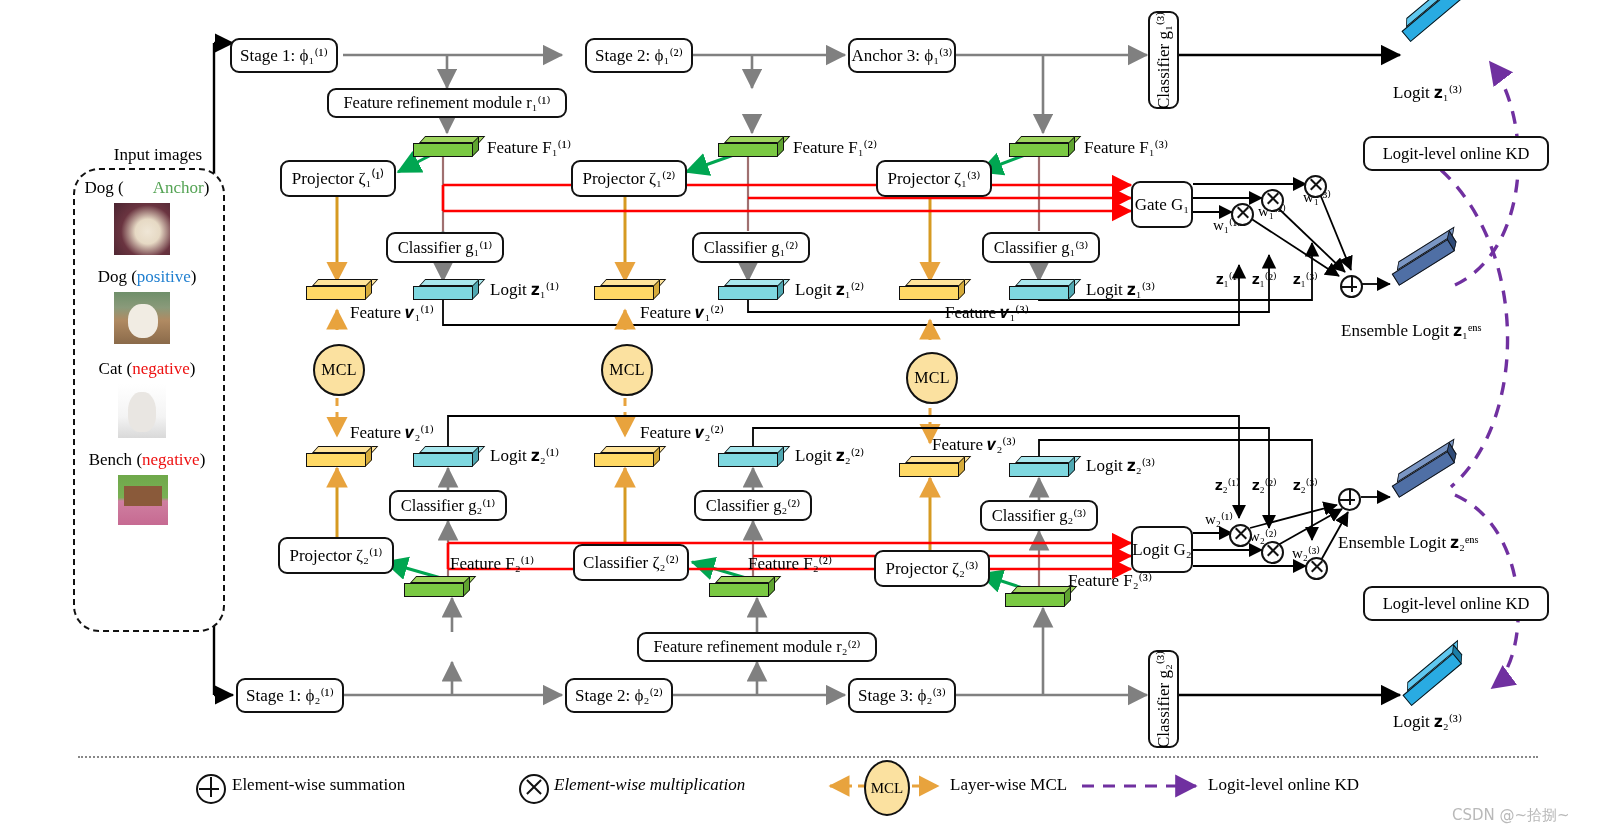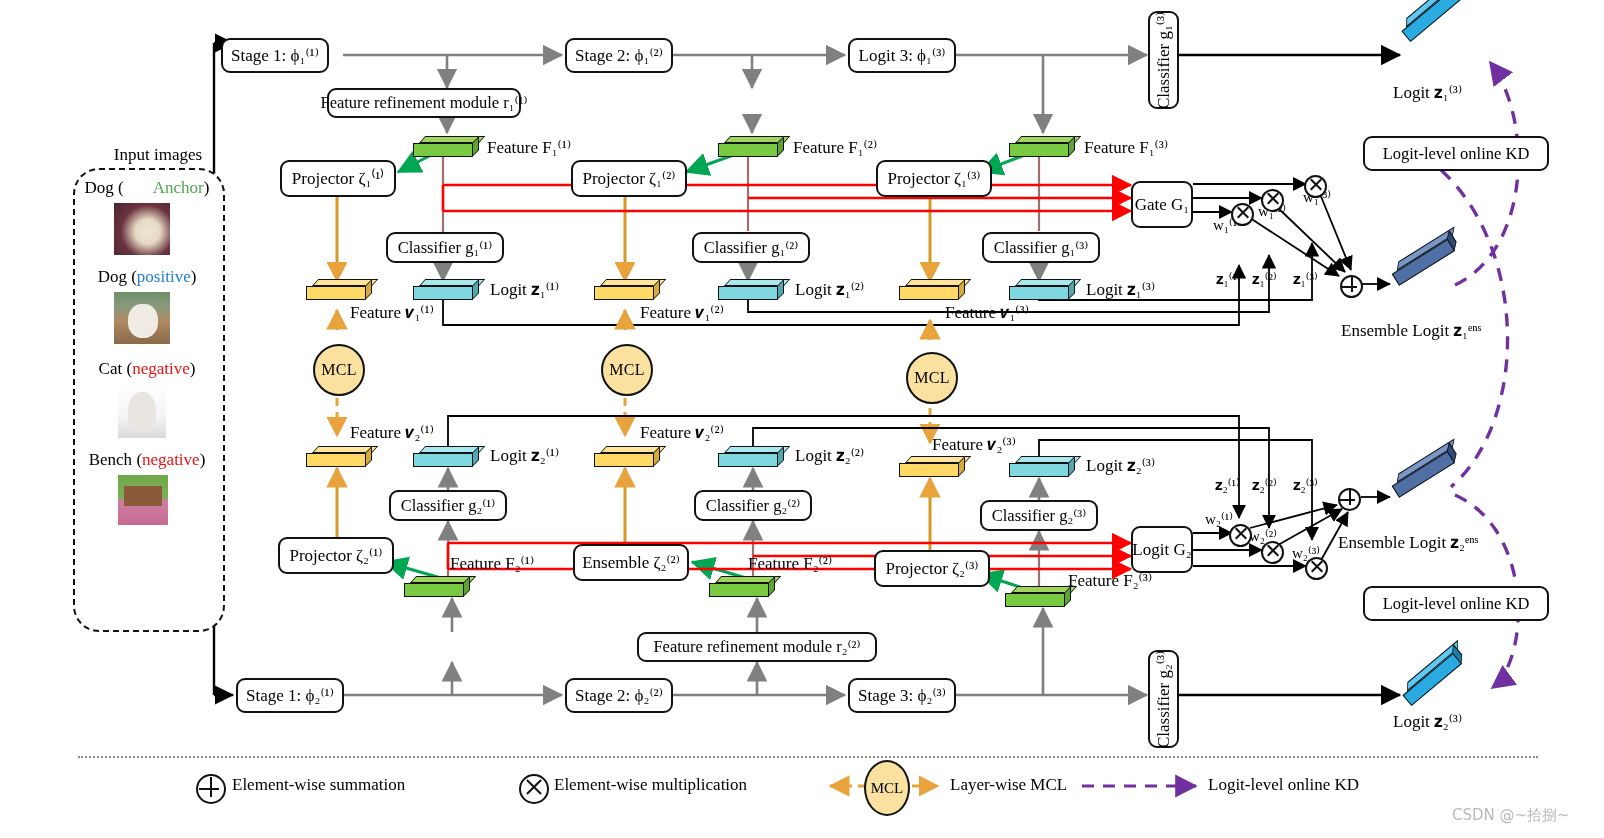--- a/index.html
+++ b/index.html
@@ -226,25 +226,25 @@
        linear-gradient(180deg,#ffffff 0%,#f4f4f4 60%,#d9d9d9 100%);"></div>
   <div class="thumb" style="left:128px;top:392px;width:28px;height:40px;border-radius:46% 46% 40% 40%;background:#e9e6e2;"></div>
 
   <div class="ipt-cap" style="left:73px;top:450px;width:148px;">
     <span>Bench </span><span>(</span><span class="negative">negative</span><span>)</span>
   </div>
   <div class="thumb" style="left:118px;top:475px;width:50px;height:50px;background:
        linear-gradient(180deg,#6fa84a 0%,#79b054 45%,#cf7fa0 52%,#c66a92 100%);"></div>
   <div class="thumb" style="left:124px;top:486px;width:38px;height:20px;background:#8a5a3a;"></div>
 
-  <div class="rbox node" style="left:221px;top:38px;width:108px;height:35px;">Stage 1: ϕ₁⁽¹⁾</div>
-  <div class="rbox node" style="left:565px;top:38px;width:108px;height:35px;">Stage 2: ϕ₁⁽²⁾</div>
-  <div class="rbox node" style="left:848px;top:38px;width:108px;height:35px;">Logit 3: ϕ₁⁽³⁾</div>
-
-  <div class="rbox node small" style="left:327px;top:88px;width:194px;height:30px;">Feature refinement module r₁⁽¹⁾</div>
+  <div class="rbox node" style="left:230px;top:38px;width:108px;height:35px;">Stage 1: ϕ₁⁽¹⁾</div>
+  <div class="rbox node" style="left:585px;top:38px;width:108px;height:35px;">Stage 2: ϕ₁⁽²⁾</div>
+  <div class="rbox node" style="left:848px;top:38px;width:108px;height:35px;">Anchor 3: ϕ₁⁽³⁾</div>
+
+  <div class="rbox node small" style="left:327px;top:88px;width:240px;height:30px;">Feature refinement module r₁⁽¹⁾</div>
 
   <div class="slab" style="left:413px;top:136px;width:66px;height:22px;">
     <div class="top" style="background:#9fd55f;"></div>
       <div class="front" style="background:#7ac943;"></div>
       <div class="side" style="background:#5fa330;"></div>
     </div>
   <div class="lbl" style="left:487px;top:139px;">Feature F₁⁽¹⁾</div>
 
   <div class="slab" style="left:718px;top:136px;width:66px;height:22px;">
     <div class="top" style="background:#9fd55f;"></div>
@@ -381,21 +381,21 @@
       <div class="front" style="background:#7fd8e0;"></div>
       <div class="side" style="background:#4fa8b2;"></div>
     </div>
   <div class="lbl" style="left:1086px;top:457px;">Logit 𝐳₂⁽³⁾</div>
 
   <div class="rbox node small" style="left:389px;top:490px;width:118px;height:31px;">Classifier g₂⁽¹⁾</div>
   <div class="rbox node small" style="left:694px;top:490px;width:118px;height:31px;">Classifier g₂⁽²⁾</div>
   <div class="rbox node small" style="left:980px;top:500px;width:118px;height:31px;">Classifier g₂⁽³⁾</div>
 
   <div class="rbox node" style="left:278px;top:537px;width:116px;height:37px;">Projector ζ₂⁽¹⁾</div>
-  <div class="rbox node" style="left:573px;top:544px;width:116px;height:37px;">Ensemble ζ₂⁽²⁾</div>
+  <div class="rbox node" style="left:573px;top:544px;width:116px;height:37px;">Classifier ζ₂⁽²⁾</div>
   <div class="rbox node" style="left:874px;top:550px;width:116px;height:37px;">Projector ζ₂⁽³⁾</div>
 
   <div class="slab" style="left:404px;top:576px;width:66px;height:22px;">
     <div class="top" style="background:#9fd55f;"></div>
       <div class="front" style="background:#7ac943;"></div>
       <div class="side" style="background:#5fa330;"></div>
     </div>
   <div class="lbl" style="left:450px;top:555px;">Feature F₂⁽¹⁾</div>
 
   <div class="slab" style="left:709px;top:576px;width:66px;height:22px;">
@@ -441,21 +441,21 @@
     <div class="top" style="background:#7a96c4;"></div>
       <div class="front" style="background:#4f6fa5;"></div>
       <div class="side" style="background:#2e4a77;"></div>
     </div>
   <div class="lbl" style="left:1338px;top:534px;">Ensemble Logit 𝐳₂ᵉⁿˢ</div>
 
   <div class="opsym plus" style="left:196px;top:774px;"></div>
   <div class="lbl" style="left:232px;top:776px;">Element-wise summation</div>
 
   <div class="opsym times" style="left:519px;top:774px;"></div>
-  <div class="lbl" style="left:554px;top:776px;">Element-wise multiplication</div>
+  <div class="lbl" style="left:554px;top:776px;font-style:italic;">Element-wise multiplication</div>
 
   <div class="mcl-legend" style="left:864px;top:760px;">MCL</div>
   <div class="lbl" style="left:950px;top:776px;">Layer-wise MCL</div>
 
   <div class="lbl" style="left:1208px;top:776px;">Logit-level online KD</div>
 
   <div class="watermark" style="left:1452px;top:806px;">CSDN @~拾捌~</div>
 
 </div>
 

